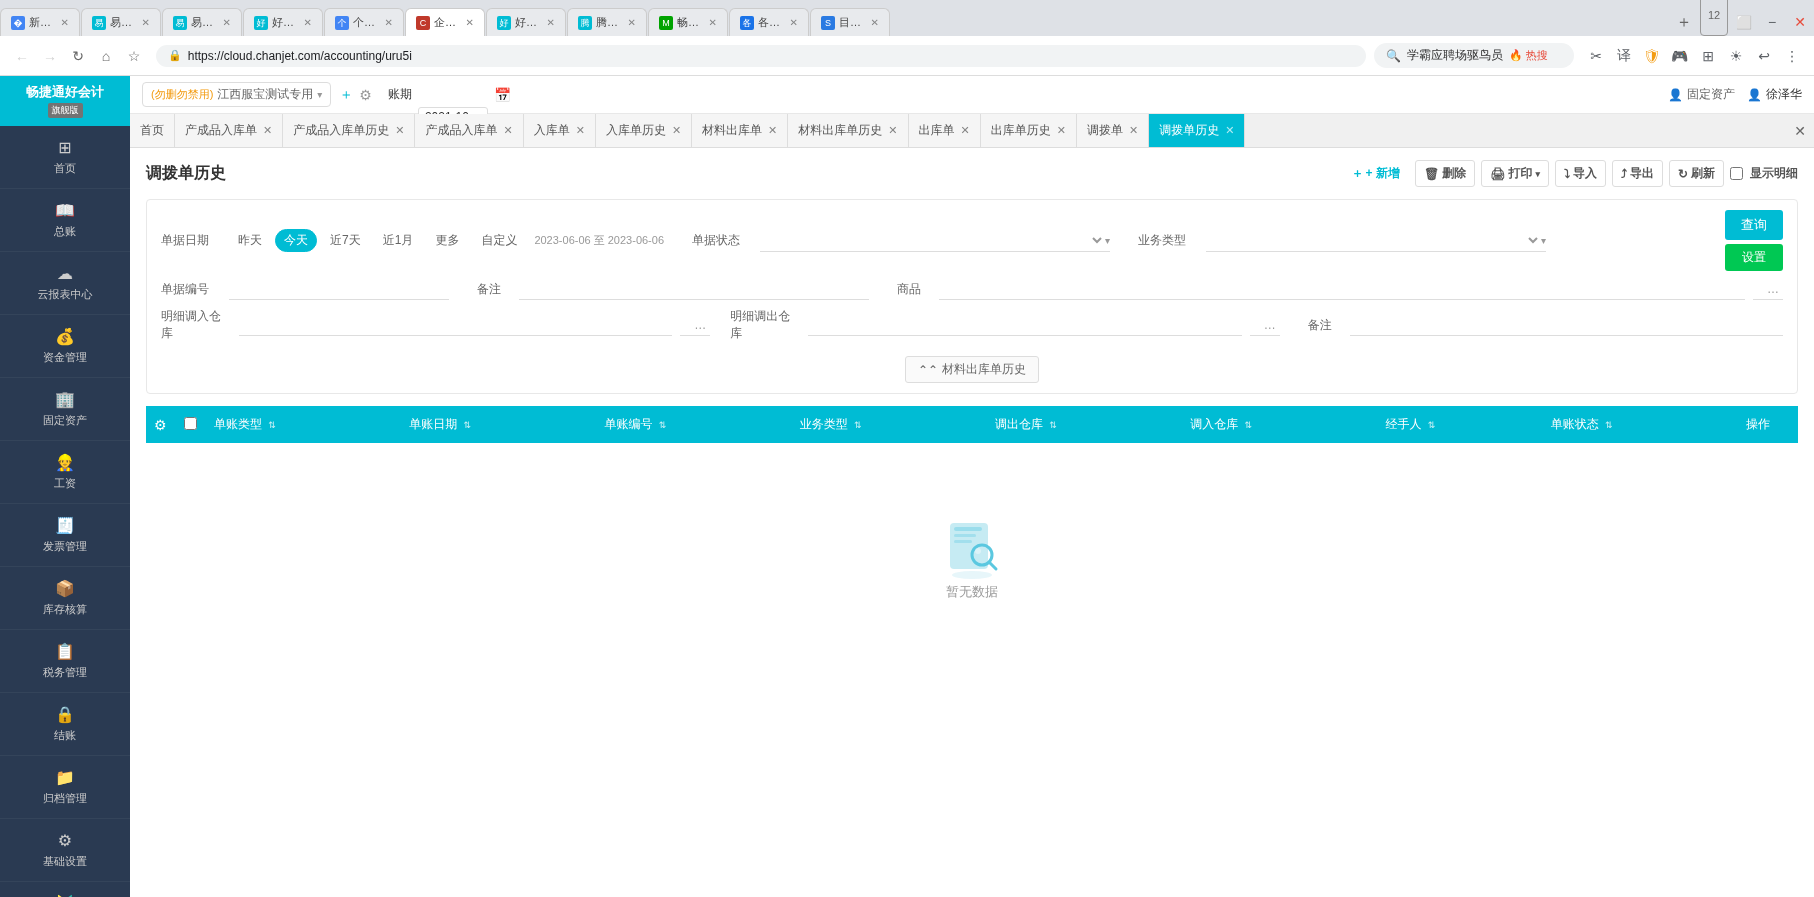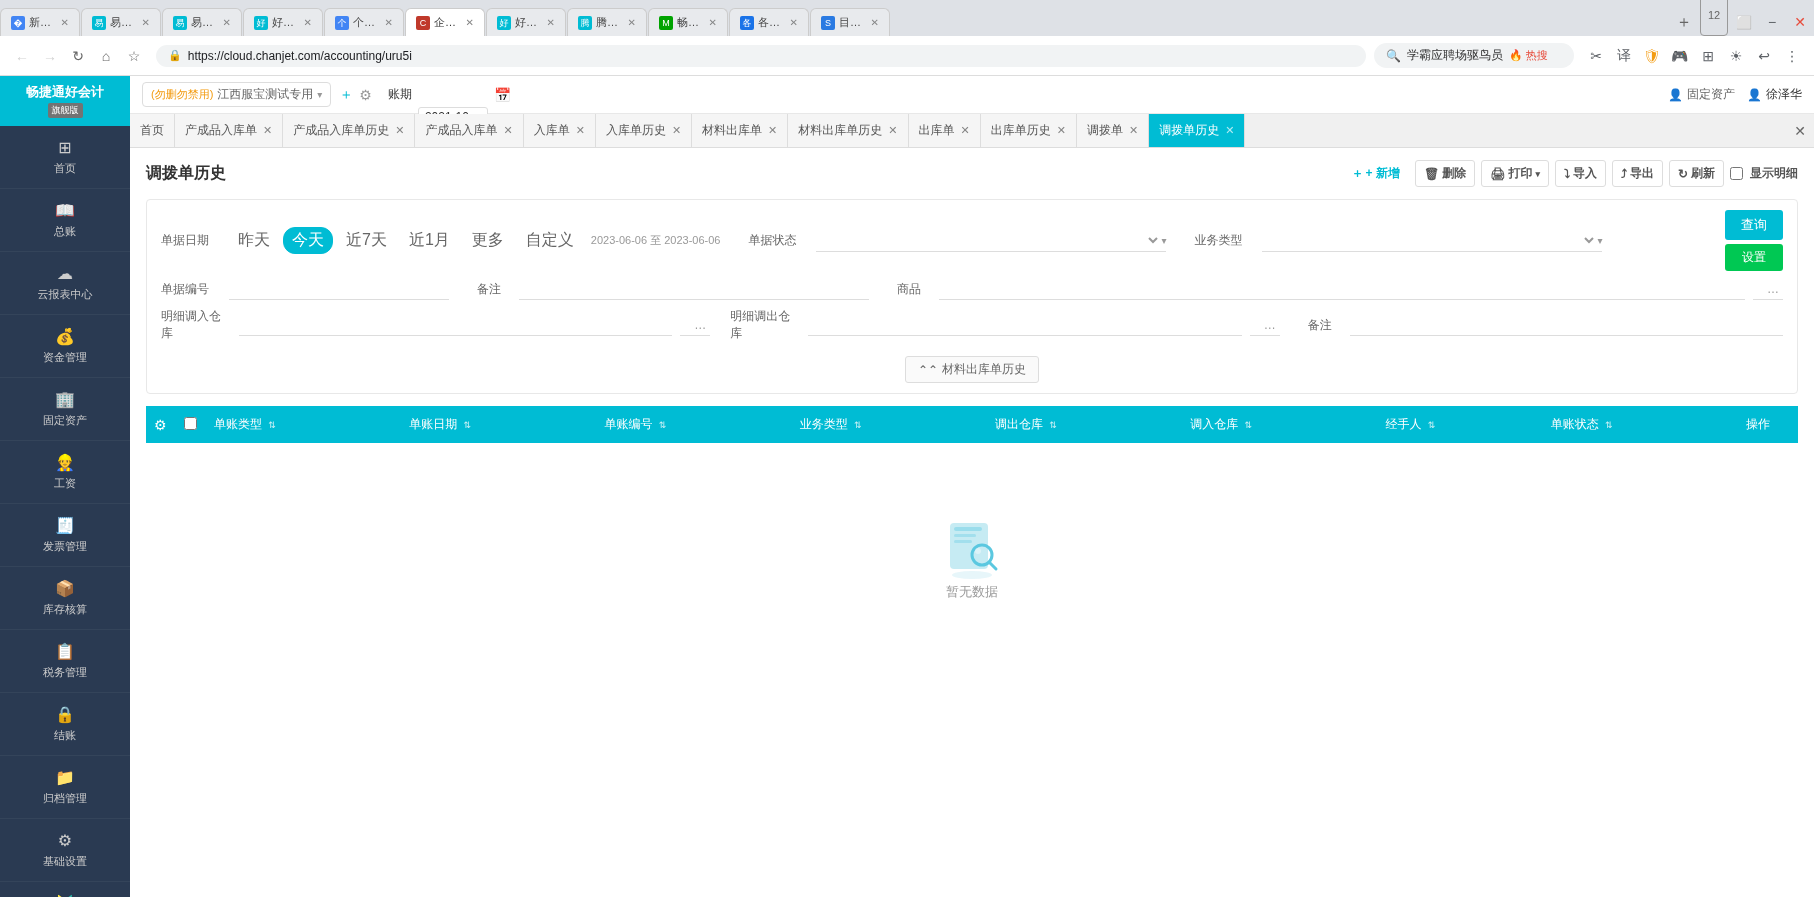--- a/index.html
+++ b/index.html
@@ -59,21 +59,21 @@
     .action-btn { display: flex; align-items: center; gap: 3px; padding: 4px 8px; border: 1px solid #ddd; background: #fff; border-radius: 3px; cursor: pointer; font-size: 12px; color: #555; }
     .display-toggle { display: flex; align-items: center; gap: 4px; font-size: 12px; color: #555; cursor: pointer; }
 
     
     .filter-area { background: #fff; border: 1px solid #e8e8e8; border-radius: 4px; padding: 10px 14px; margin-bottom: 12px; }
     .filter-row { display: flex; align-items: center; margin-bottom: 8px; gap: 8px; }
     .filter-row:last-child { margin-bottom: 0; }
     .filter-label { font-size: 12px; color: #666; width: 60px; flex-shrink: 0; }
     .filter-label-wide { font-size: 12px; color: #666; width: 70px; flex-shrink: 0; }
     .date-pills { display: flex; align-items: center; gap: 4px; }
-    .date-pill { padding: 2px 8px; border-radius: 3px; font-size: 16px; cursor: pointer; color: #666; border: 1px solid transparent; }
+    .date-pill { padding: 2px 8px; border-radius: 3px; font-size: 12px; cursor: pointer; color: #666; border: 1px solid transparent; }
     .date-pill.active { background: #00bcd4; color: #fff; border-color: #00bcd4; border-radius: 12px; }
     .date-range-text { font-size: 11px; color: #999; margin-left: 4px; }
     .filter-input { border: none; border-bottom: 1px solid #ddd; padding: 3px 0; font-size: 12px; color: #333; width: 200px; outline: none; }
     .filter-select-wrapper { display: flex; align-items: center; border-bottom: 1px solid #ddd; padding: 3px 0; width: 350px; }
     .filter-select { border: none; font-size: 12px; color: #999; flex: 1; outline: none; background: transparent; }
     .filter-select-arrow { color: #999; font-size: 10px; }
     .filter-more-btn { display: flex; align-items: center; border-bottom: 1px solid #ddd; padding: 3px 4px; cursor: pointer; color: #999; font-size: 12px; width: 30px; justify-content: flex-end; }
     .filter-collapse-btn { display: flex; align-items: center; gap: 4px; padding: 4px 12px; font-size: 12px; color: #666; cursor: pointer; border: 1px solid #ddd; border-radius: 3px; background: #fafafa; margin: 6px auto 0; }
     .query-btn { background: #00bcd4; color: #fff; border: none; border-radius: 3px; padding: 6px 16px; font-size: 13px; cursor: pointer; }
     .settings-btn { background: #00c853; color: #fff; border: none; border-radius: 3px; padding: 5px 12px; font-size: 12px; cursor: pointer; }

